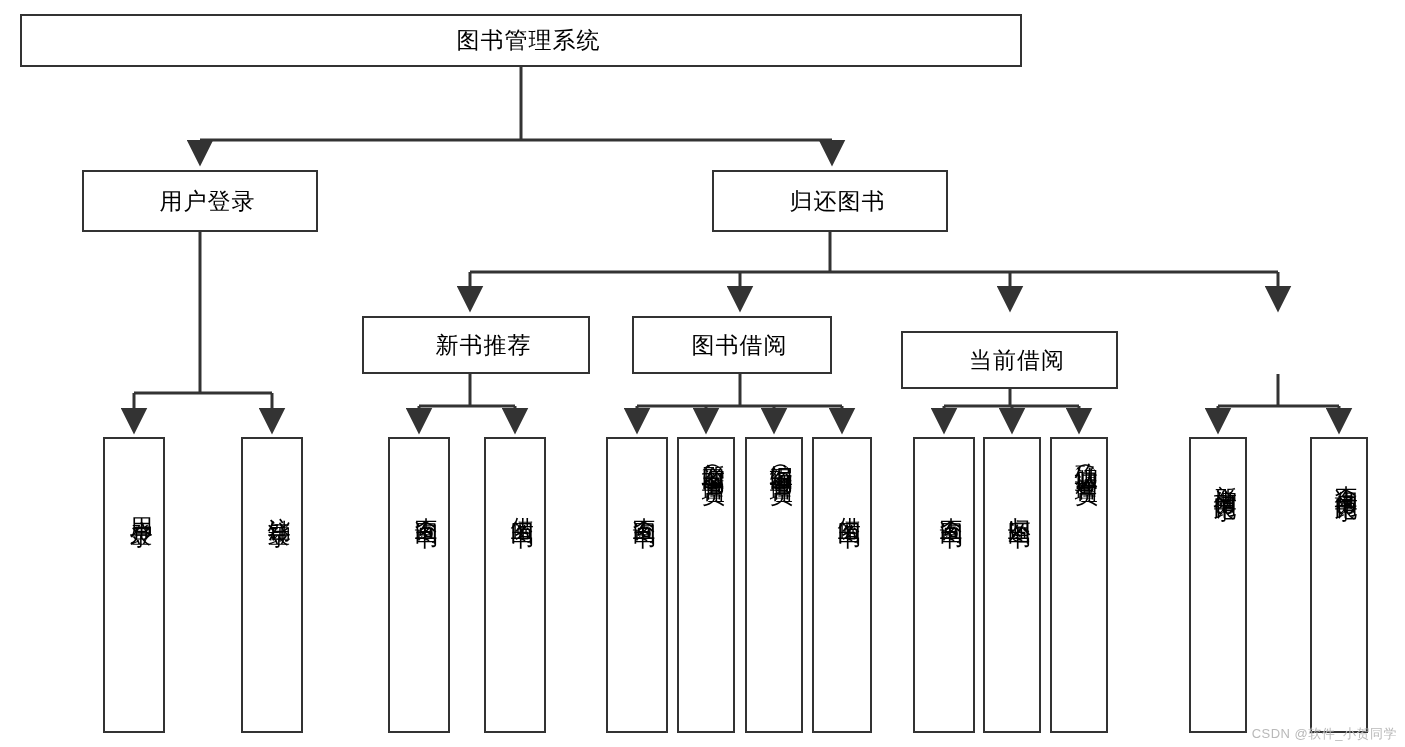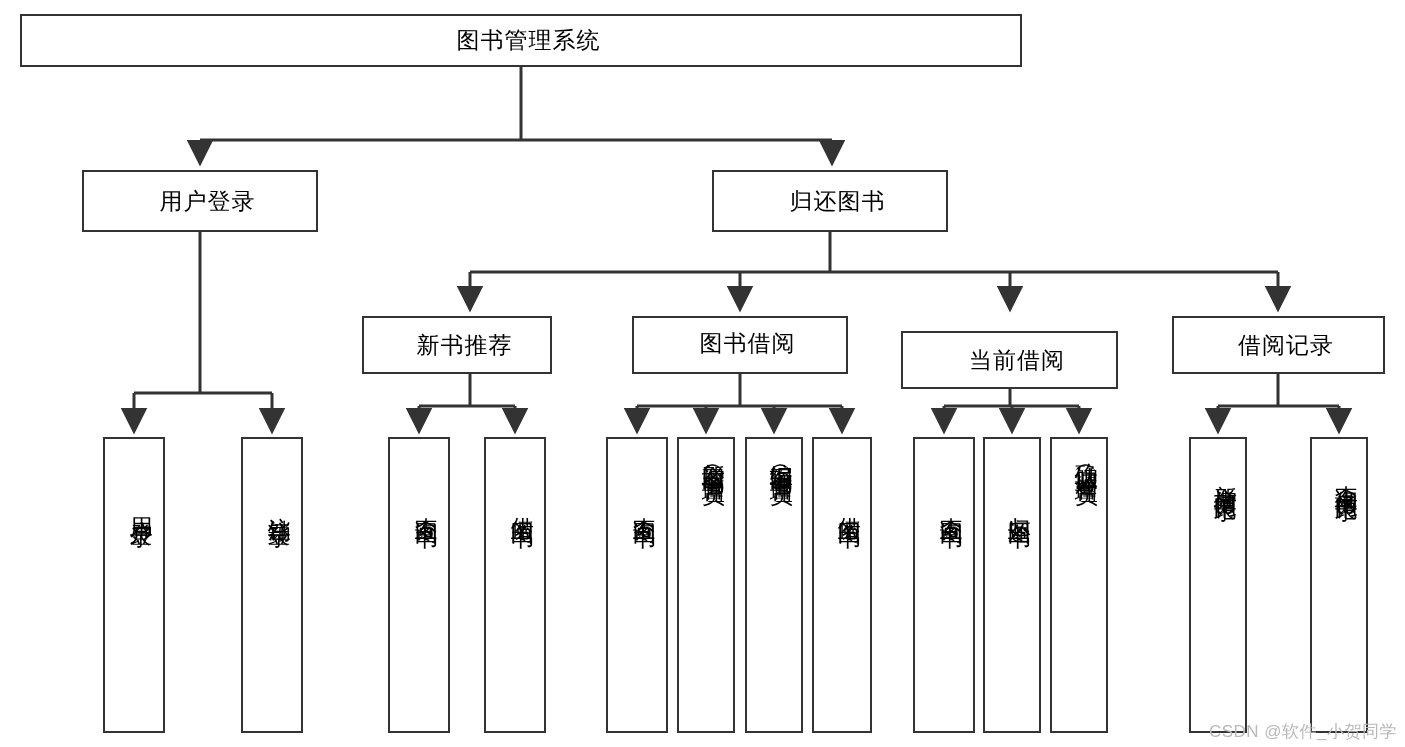--- a/index.html
+++ b/index.html
@@ -52,21 +52,21 @@
     left: 0;
     top: 0;
     width: 1405px;
     height: 747px;
     pointer-events: none;
   }
   .watermark {
     position: absolute;
     right: 8px;
     bottom: 4px;
-    font-size: 17px;
+    font-size: 13px;
     color: #b9b9b9;
     white-space: nowrap;
     letter-spacing: 0.5px;
   }
 </style>
 </head>
 <body>
 
 <div id="canvas">
 
@@ -129,31 +129,28 @@
     <span class="label">图书管理系统</span>
   </div>
 
   <div class="node node-h" style="left:82px; top:170px; width:236px; height:62px;">
     <span class="label">用户登录</span>
   </div>
   <div class="node node-h" style="left:712px; top:170px; width:236px; height:62px;">
     <span class="label">归还图书</span>
   </div>
 
-  <div class="node node-h" style="left:362px; top:316px; width:190px; height:58px;">
+  <div class="node node-h" style="left:362px; top:316px; width:228px; height:58px;">
     <span class="label">新书推荐</span>
   </div>
-  <div class="node node-h" style="left:632px; top:316px; width:216px; height:58px;font-family:Liberation Mono, monospace;">
+  <div class="node node-h" style="left:632px; top:316px; width:200px; height:58px;">
     <span class="label">图书借阅</span>
   </div>
   <div class="node node-h" style="left:901px; top:316px; width:217px; height:58px;margin-top:15px;">
     <span class="label">当前借阅</span>
-  </div>
-  <div class="node node-h" style="left:1172px; top:316px; width:213px; height:58px;">
-    <span class="label">借阅记录</span>
   </div>
 
   <div class="node node-v" style="left:103px; top:437px; width:62px; height:296px; padding-top:60px;">
     <span class="label">用户登录</span>
   </div>
   <div class="node node-v" style="left:241px; top:437px; width:62px; height:296px; padding-top:60px;">
     <span class="label">注销登录</span>
   </div>
 
   <div class="node node-v" style="left:388px; top:437px; width:62px; height:296px; padding-top:60px;">

